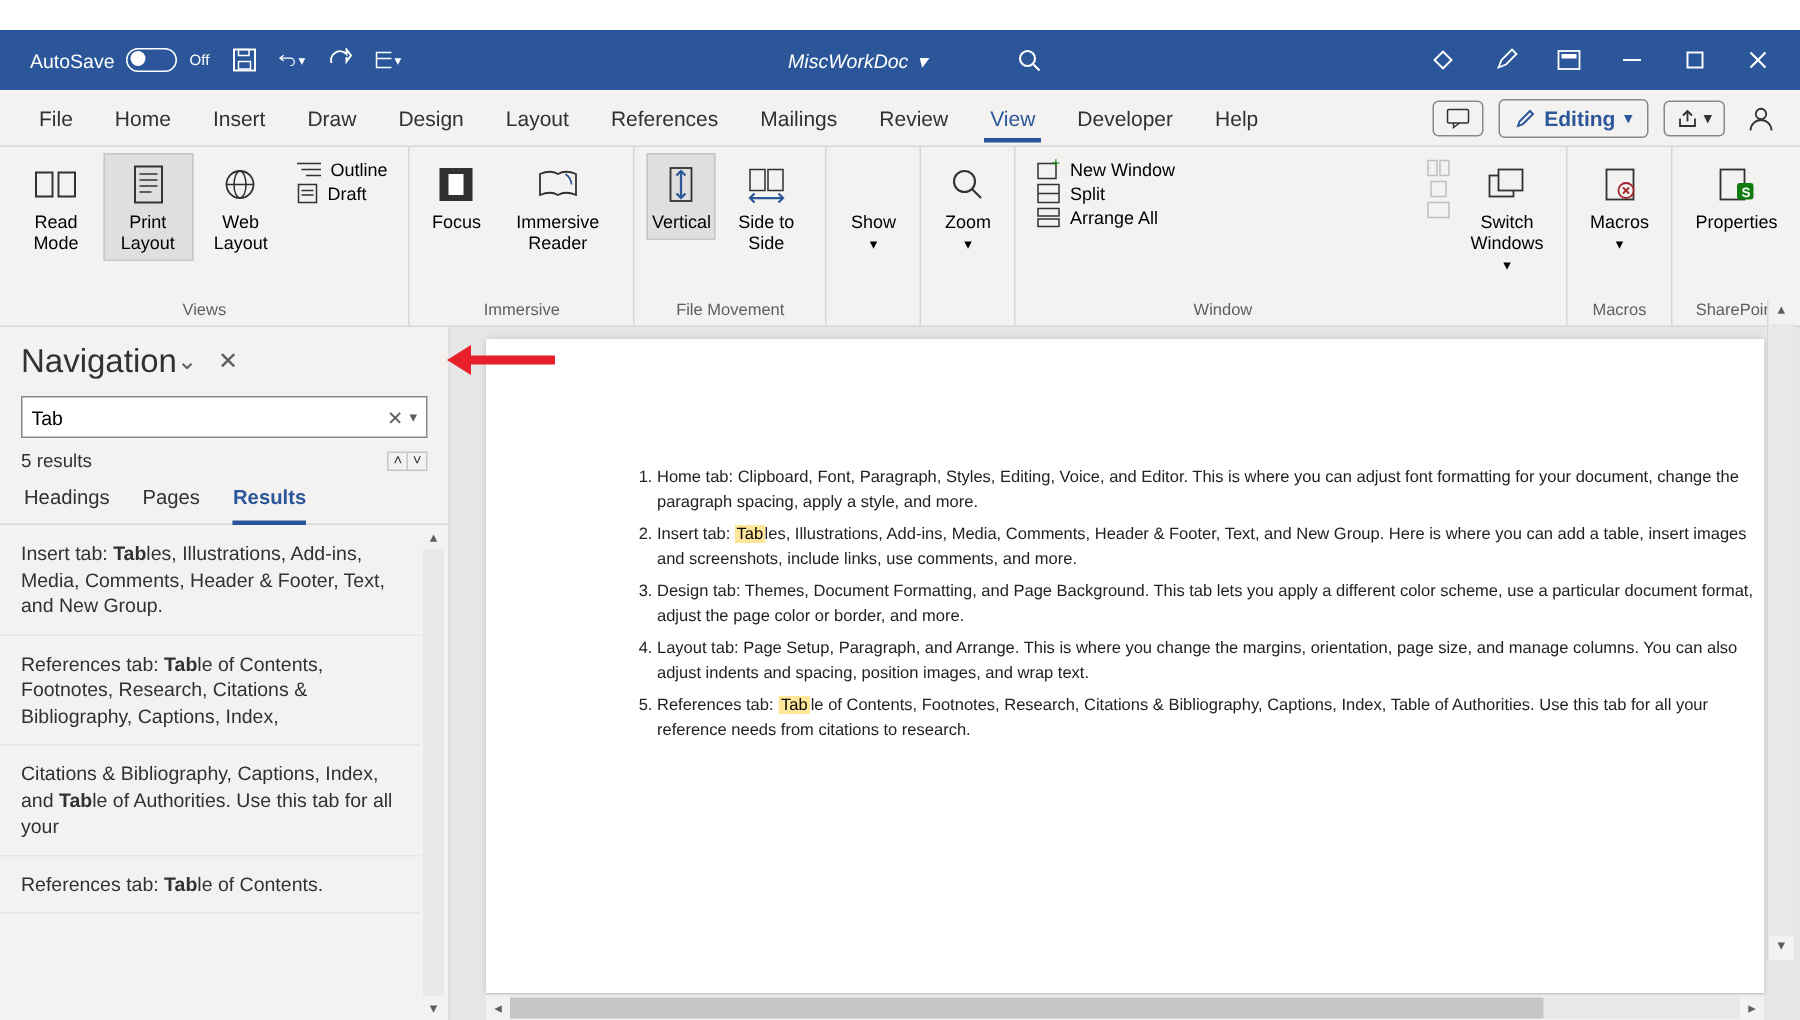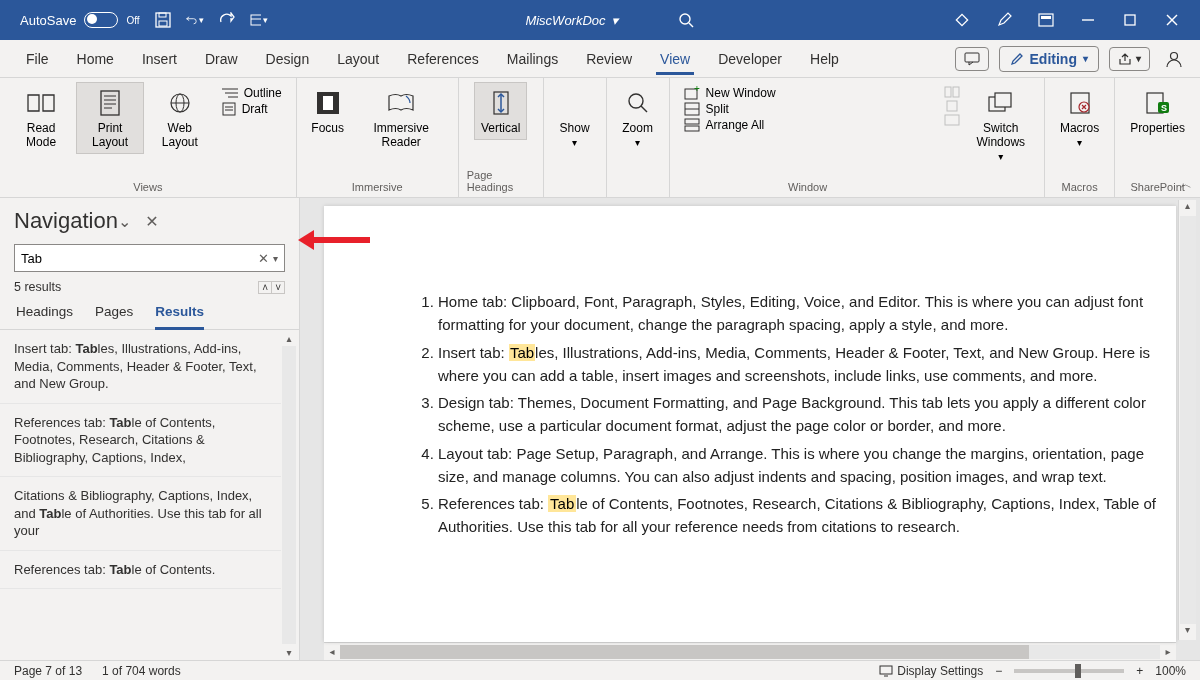--- a/index.html
+++ b/index.html
@@ -1,19 +1,19 @@
 <!DOCTYPE html>
 <html><head>
 <meta charset="utf-8">
 <style>
   * { box-sizing: border-box; margin: 0; padding: 0; font-family: "Segoe UI", Arial, sans-serif; }
   body { width: 1200px; height: 680px; background: #fff; overflow: hidden; position: relative; }
 
   
-  .titlebar { height: 40px; background: #2b579a; display: flex; align-items: center; color: #fff; font-size: 13px; }
+  .titlebar { height: 40px; background: #2b579a; display: flex; align-items: center; color: #fff; font-size: 13px; margin-top: 20px; }
   .titlebar .left { display: flex; align-items: center; gap: 14px; padding-left: 20px; }
   .autosave { display: flex; align-items: center; gap: 8px; }
   .toggle { width: 34px; height: 16px; border: 1.5px solid #fff; border-radius: 10px; position: relative; }
   .toggle:before { content: ""; position: absolute; width: 10px; height: 10px; background: #fff; border-radius: 50%; top: 1px; left: 2px; }
   .qat-icon { width: 18px; height: 18px; display: flex; align-items: center; justify-content: center; }
   .title-center { flex: 1; display: flex; align-items: center; justify-content: center; gap: 60px; }
   .doc-title { display: flex; align-items: center; gap: 6px; font-style: italic; }
   .title-right { display: flex; align-items: center; gap: 22px; padding-right: 18px; }
   .win-btn { width: 20px; height: 20px; display: flex; align-items: center; justify-content: center; }
 
@@ -65,21 +65,21 @@
   .red-arrow { position: absolute; left: 298px; top: 230px; display: flex; align-items: center; pointer-events:none; }
   .red-arrow-line { width: 56px; height: 6px; background: #e8202a; }
   .red-arrow-head { width:0; height:0; border-top:10px solid transparent; border-bottom:10px solid transparent; border-right:16px solid #e8202a; }
 
   
   .docwrap { flex: 1; display: flex; flex-direction: column; }
   .doc-scroll-v { position:absolute; right:4px; top:200px; width:18px; height:440px; background:#f3f2f1; border-left:1px solid #d6d6d6; display:flex; flex-direction:column; align-items:center; }
   .doc-scroll-v .arrow { height:16px; font-size:10px; color:#605e5c; }
   .doc-scroll-v .track { flex:1; width:16px; background:#e8e8e8; }
   .page { background: #fff; margin: 8px 24px 0 24px; flex: 1; box-shadow: 0 0 4px rgba(0,0,0,0.15); padding: 84px 0 0 60px; overflow: hidden; position: relative; }
-  .ol { font-size: 15px; color: #222; line-height: 1.55; }
+  .ol { font-size: 11px; color: #222; line-height: 1.55; }
   .ol li { margin-bottom: 4px; padding-right: 0; }
   .ol { padding-left: 54px; }
   .ol li { list-style: decimal; }
   mark { background: #ffe699; padding: 0 1px; }
   .doc-hscroll { height: 18px; background: #f3f2f1; margin: 0 24px; display:flex; align-items:center; border-top:1px solid #d6d6d6; }
   .doc-hscroll .arrow { width:16px; font-size:10px; color:#605e5c; text-align:center; }
   .doc-hscroll .track { flex:1; height:14px; background:#e8e8e8; }
   .doc-hscroll .thumb { width: 84%; height:100%; background:#c8c6c4; }
 
   
@@ -301,22 +301,33 @@
       <div class="rbtn selected">
           <div class="icon">
             <svg width="26" height="28" viewBox="0 0 26 28">
               <rect x="6" y="3" width="14" height="22" fill="none" stroke="#323130" stroke-width="1.2"></rect>
               <line x1="13" y1="5" x2="13" y2="23" stroke="#2b579a" stroke-width="1.5"></line>
               <path d="M10 8 L13 5 L16 8 M10 20 L13 23 L16 20" fill="none" stroke="#2b579a" stroke-width="1.5"></path>
             </svg>
           </div>
           <span>Vertical</span>
         </div>
-    </div>
-    <div class="glabel">Page Headings</div>
+      <div class="rbtn">
+          <div class="icon">
+            <svg width="30" height="26" viewBox="0 0 30 26">
+              <rect x="4" y="3" width="10" height="14" fill="none" stroke="#323130"></rect>
+              <rect x="16" y="3" width="10" height="14" fill="none" stroke="#323130"></rect>
+              <line x1="4" y1="22" x2="26" y2="22" stroke="#2b579a" stroke-width="1.5"></line>
+              <path d="M7 19 L4 22 L7 25 M23 19 L26 22 L23 25" fill="none" stroke="#2b579a" stroke-width="1.5"></path>
+            </svg>
+          </div>
+          <span>Side to Side</span>
+        </div>
+    </div>
+    <div class="glabel">File Movement</div>
   </div>
 
   <div class="rgroup">
     <div class="items">
       <div class="rbtn">
           <div class="icon"></div>
           <span><span>Show</span><br><span style="font-size:10px">▾</span></span>
         </div>
     </div>
     <div class="glabel">&nbsp;</div>

